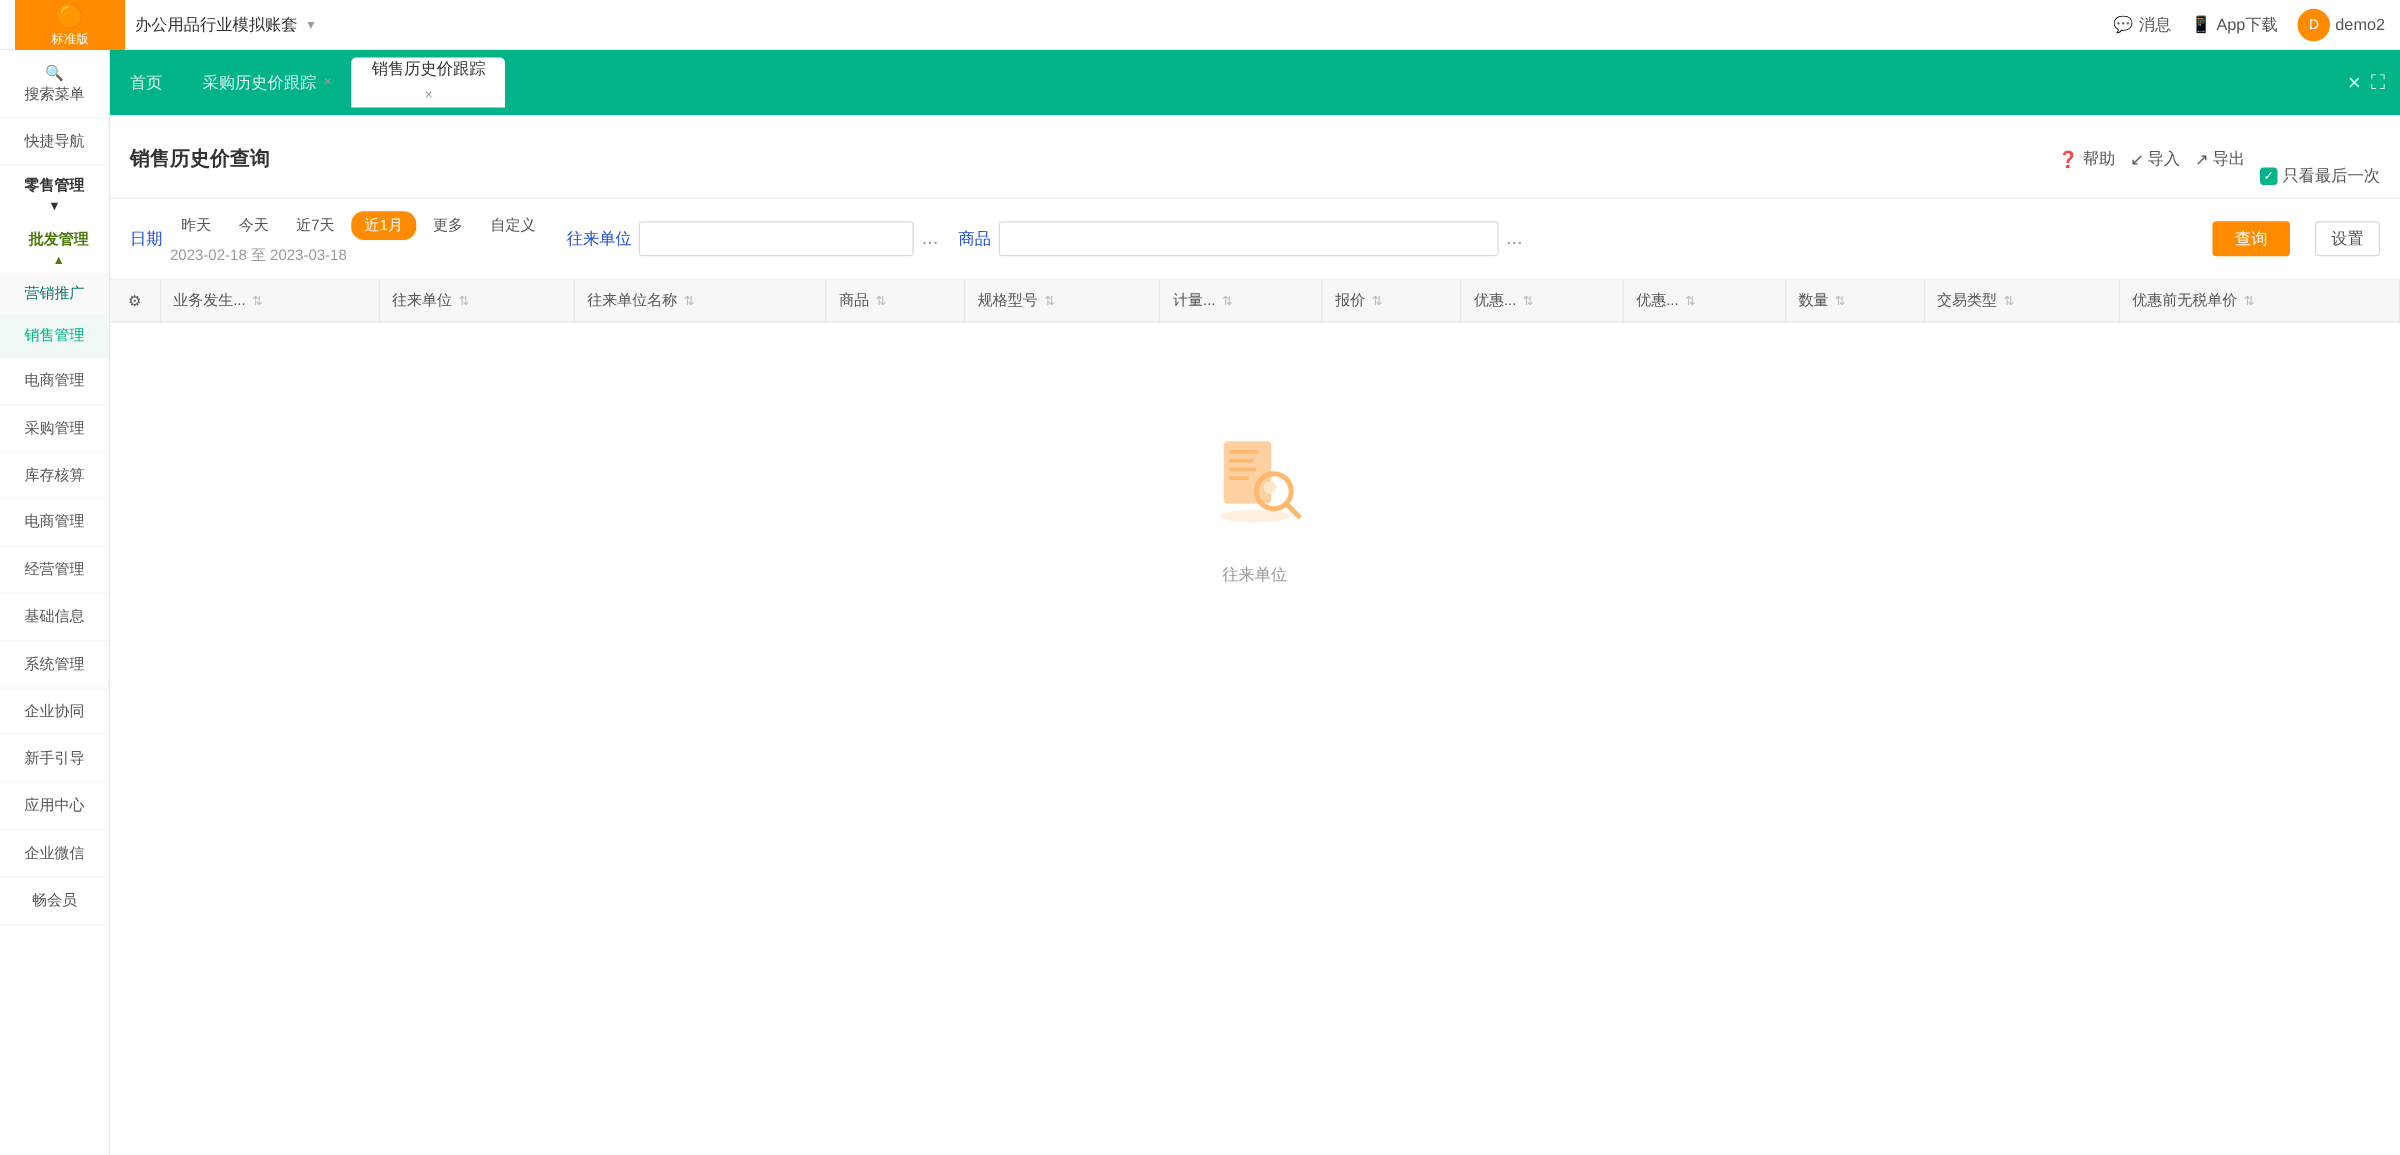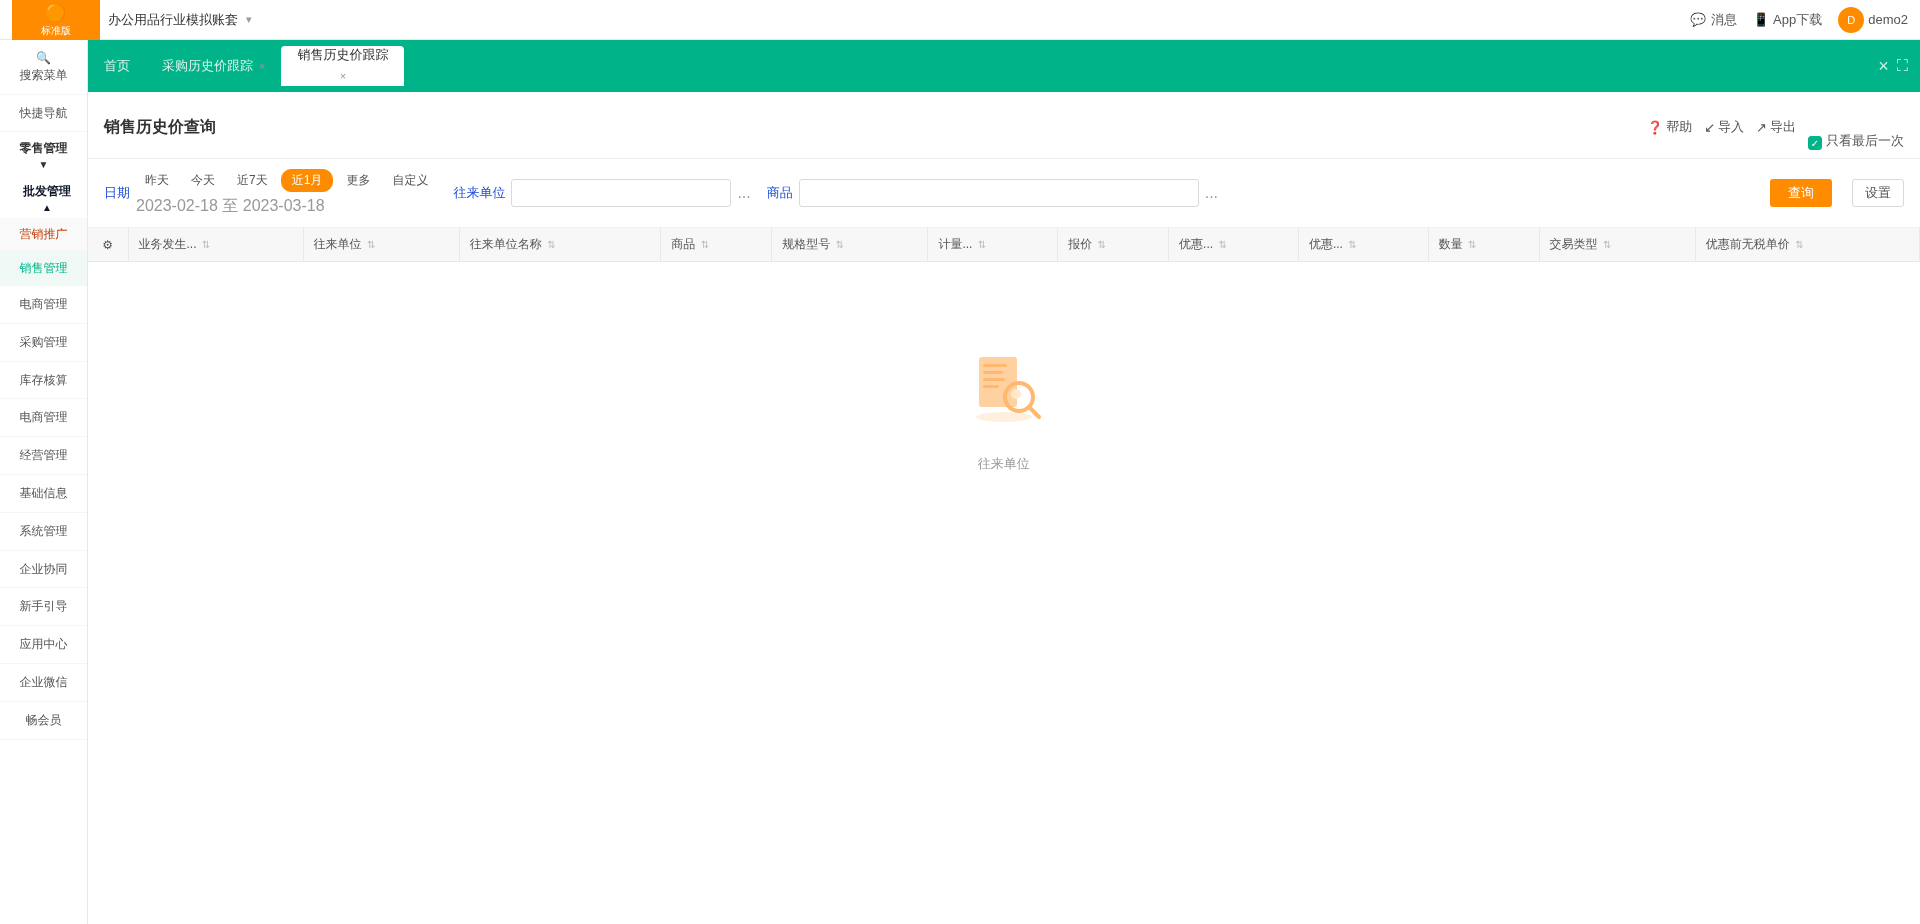--- a/index.html
+++ b/index.html
@@ -36,23 +36,23 @@
     }
     .sidebar-item {
       padding: 10px 4px; text-align: center; cursor: pointer; color: #555;
       font-size: 12px; border-bottom: 1px solid #f5f5f5; line-height: 1.4;
     }
     .sidebar-item.active { color: #00b388; }
     .sidebar-section {
       padding: 8px 4px 4px; color: #333; font-size: 12px; font-weight: bold;
       text-align: center; cursor: pointer;
     }
-    .sidebar-section.expanded { color: #0f172a; padding-left: 11px; }
+    .sidebar-section.expanded { color: #4d7c0f; padding-left: 11px; }
     .sidebar-sub { background: #f9f9f9; }
-    .sidebar-sub .sidebar-item { font-size: 12px; color: #c2410c; padding: 8px 4px; }
+    .sidebar-sub .sidebar-item { font-size: 12px; color: #0f766e; padding: 8px 4px; }
     .sidebar-sub .sidebar-item:hover, .sidebar-sub .sidebar-item.active { color: #00b388; background: #f0f9f6; }
 
     
     .tab-bar {
       height: 52px; background: #00b388; display: flex; align-items: center;
       padding: 0 0 0 0; flex-shrink: 0;
     }
     .tab {
       height: 40px; display: flex; align-items: center; padding: 0 16px;
       font-size: 13px; cursor: pointer; color: rgba(255,255,255,0.85); gap: 6px;
@@ -66,38 +66,38 @@
     .content { flex: 1; background: #fff; overflow: hidden; display: flex; flex-direction: column; }
 
     
     .page-header {
       padding: 12px 16px 8px; border-bottom: 1px solid #f0f0f0;
       display: flex; align-items: center; justify-content: space-between;
     }
     .page-title { font-size: 16px; font-weight: bold; color: #333; }
     .page-actions { display: flex; align-items: center; gap: 12px; font-size: 13px; color: #555; }
     .page-actions .action { display: flex; align-items: center; gap: 3px; cursor: pointer; }
-    .page-actions .checkbox-wrap { display: flex; align-items: flex-end; gap: 4px; cursor: pointer; margin-top: 28px; }
+    .page-actions .checkbox-wrap { display: flex; align-items: center; gap: 4px; cursor: pointer; margin-top: 28px; }
     .page-actions .cb { width: 14px; height: 14px; border: 1px solid #00b388; border-radius: 3px; background: #00b388; display: flex; align-items: center; justify-content: center; }
     .page-actions .cb::after { content: '✓'; color: #fff; font-size: 10px; }
 
     
     .filter-bar {
       padding: 10px 16px; display: flex; align-items: center; gap: 16px;
       border-bottom: 1px solid #f0f0f0; flex-wrap: wrap;
     }
     .filter-group { display: flex; align-items: center; gap: 6px; }
     .filter-label { color: #1d4ed8; font-size: 13px; white-space: nowrap; }
     .date-btns { display: flex; gap: 4px; align-items: center; }
     .date-btn {
       padding: 2px 8px; border-radius: 3px; cursor: pointer; font-size: 12px;
       color: #555; border: 1px solid transparent;
     }
     .date-btn.active { background: #ff8c00; color: #fff; border-color: #ff8c00; border-radius: 10px; padding: 2px 10px; }
-    .date-range { font-size: 16px; color: #999; margin-top: 2px; }
+    .date-range { font-size: 12px; color: #999; margin-top: 2px; }
     .filter-input {
       width: 200px; height: 28px; border: 1px solid #d9d9d9; border-radius: 3px;
       padding: 0 8px; font-size: 13px; outline: none; color: #333;
     }
     .filter-dots { color: #999; font-size: 16px; cursor: pointer; }
 
     .filter-right { margin-left: auto; display: flex; align-items: flex-start; gap: 20px; }
     .btn-query {
       background: #ff8c00; color: #fff; border: none; padding: 5px 18px;
       border-radius: 3px; cursor: pointer; font-size: 13px;

